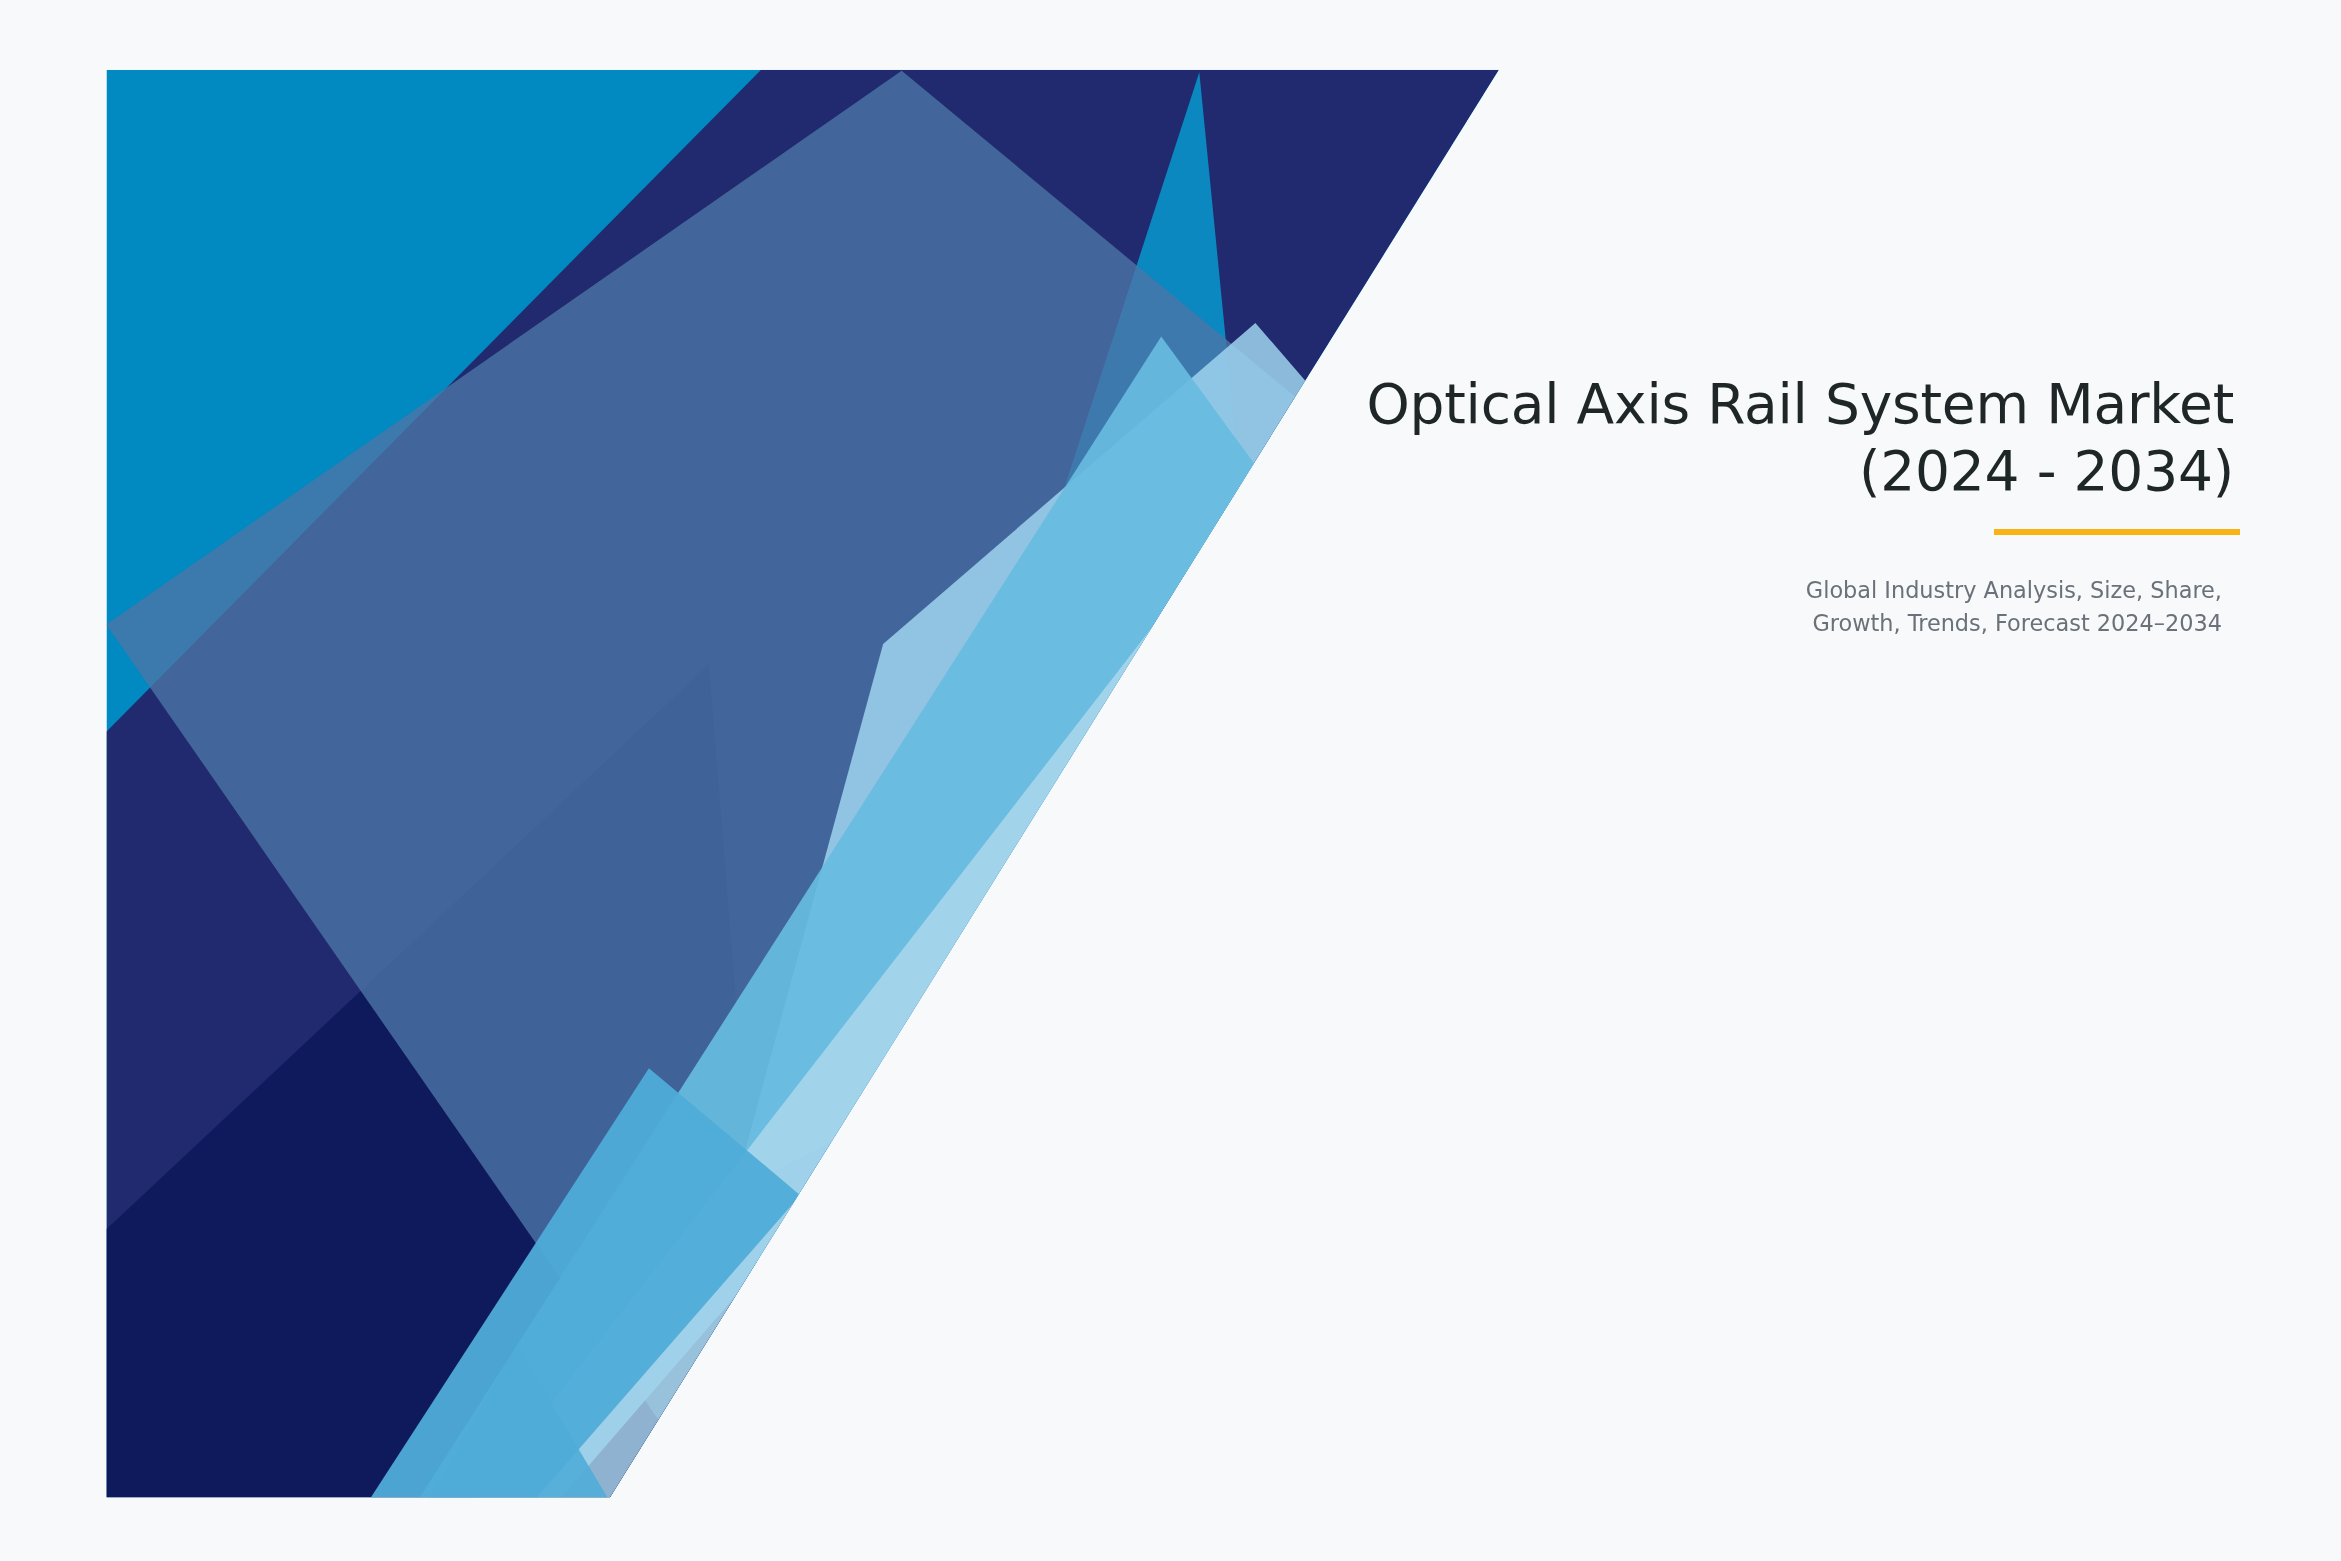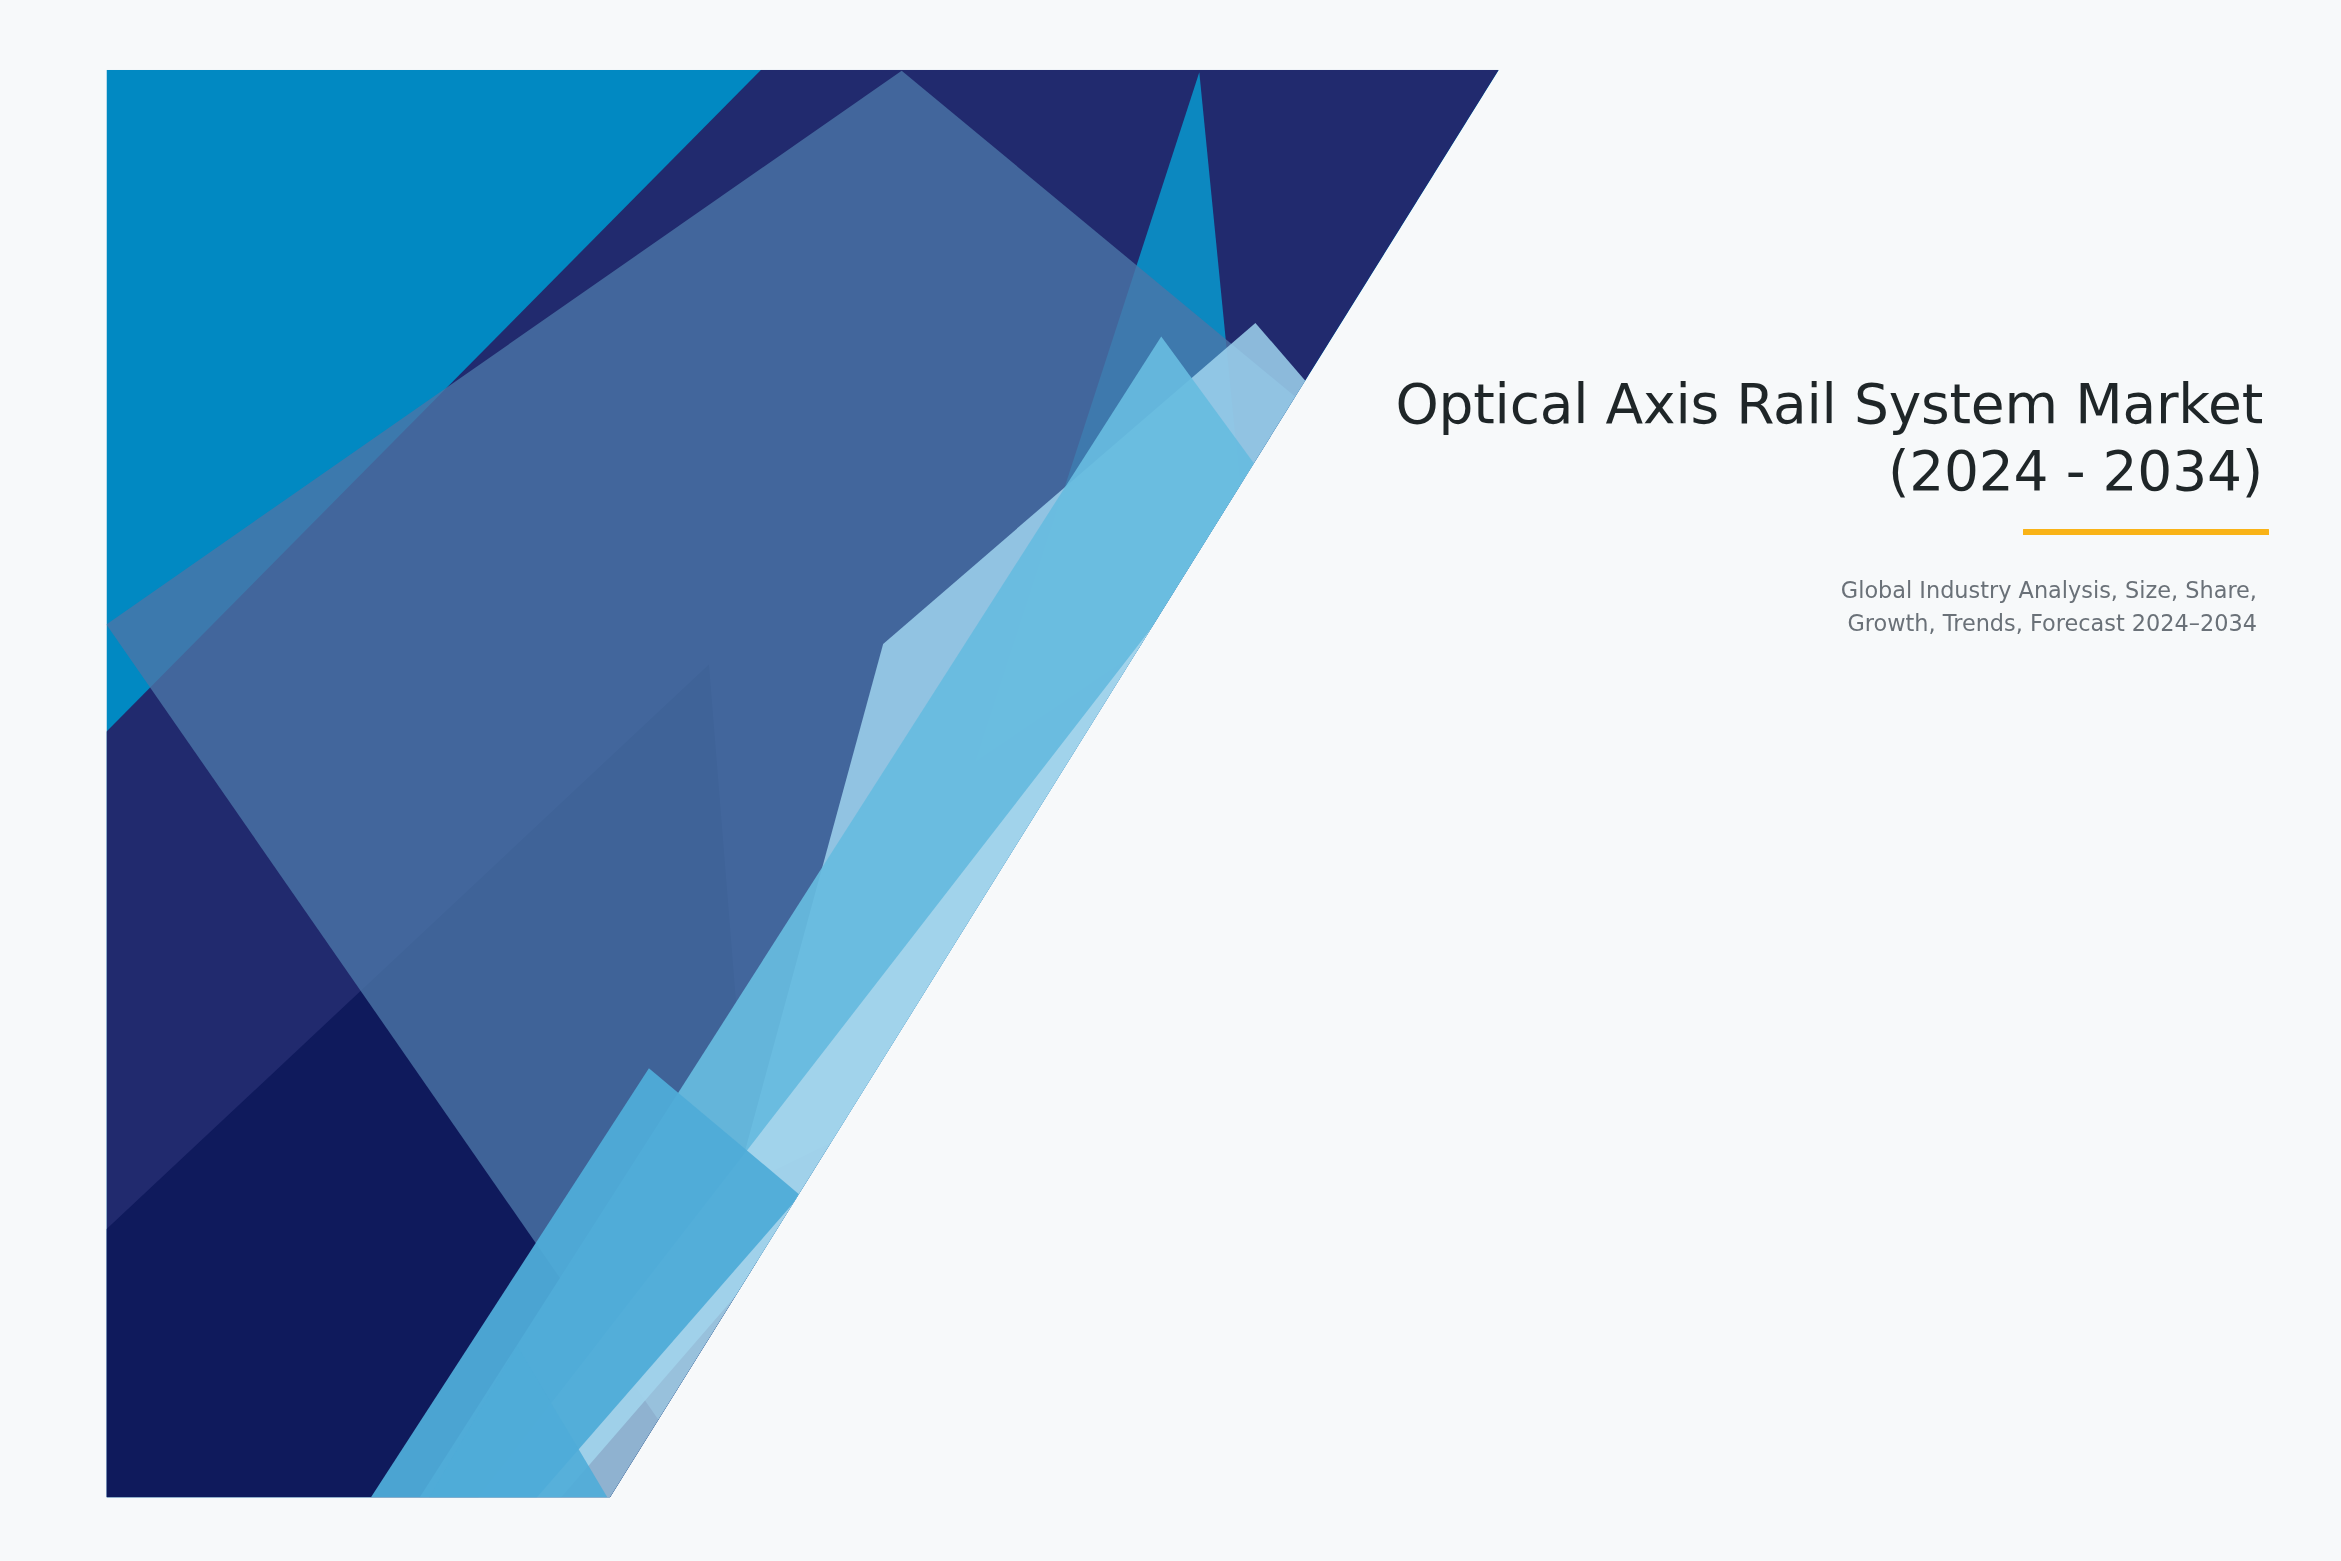--- a/index.html
+++ b/index.html
@@ -28,21 +28,21 @@
     left: 0;
     top: 0;
     width: 2342px;
     height: 1561px;
     display: block;
   }
 
   
   #text-block {
     position: absolute;
-    left: 1054px;
+    left: 1025px;
     top: 371px;
     width: 1209px;
     text-align: right;
   }
 
   #title-wrap {
     position: relative;
     display: block;
   }
 
@@ -62,21 +62,21 @@
     position: absolute;
     left: 969px;
     top: 158px;
     width: 246px;
     height: 6.3px;
     background: #F9B317;
     border-radius: 0.5px;
   }
 
   #page-subtitle {
-    margin: 6px;
+    margin: 12px;
     margin-top: 69px;
     font-family: "DejaVu Sans", "Liberation Sans", sans-serif;
     font-size: 22.4px;
     line-height: 1.45;
     font-weight: 400;
     color: #6A7178;
     text-align: right;
     white-space: pre-line;
     letter-spacing: 0px;
   }

